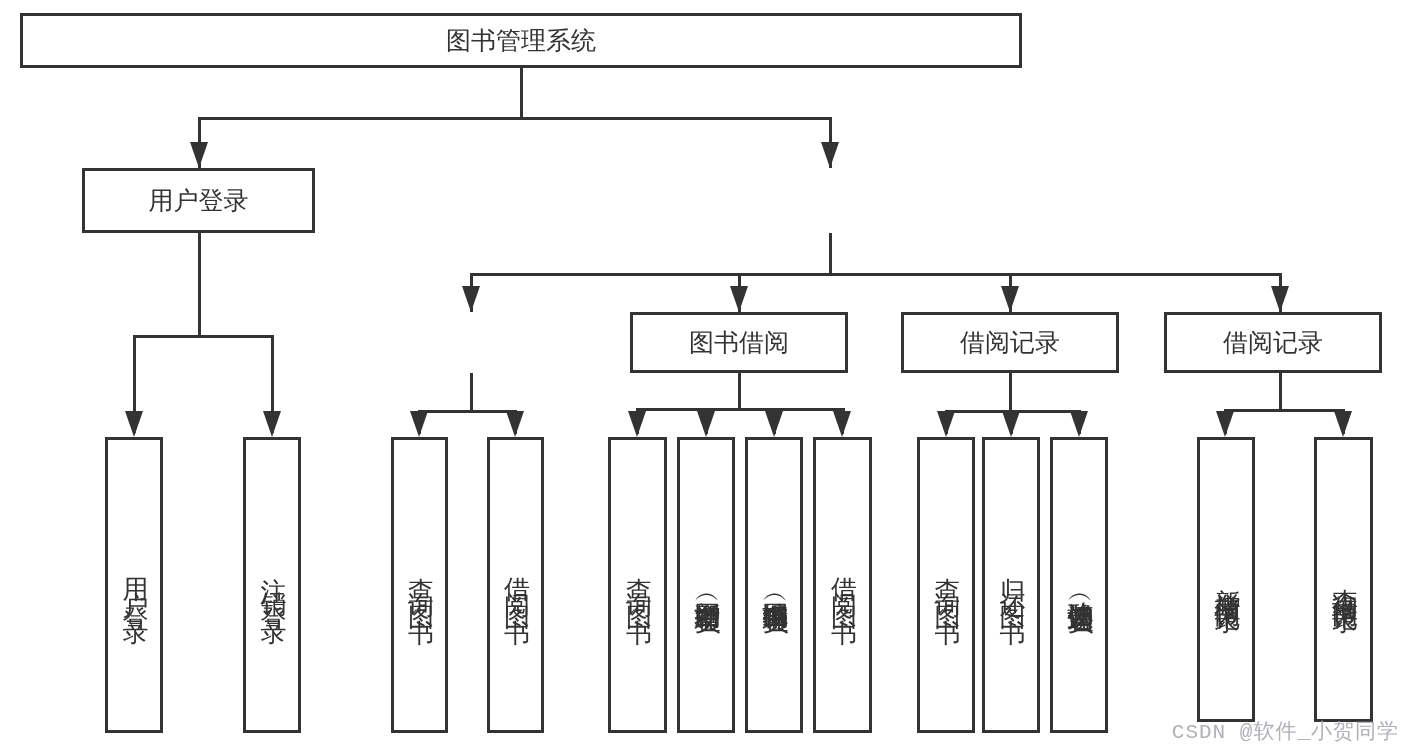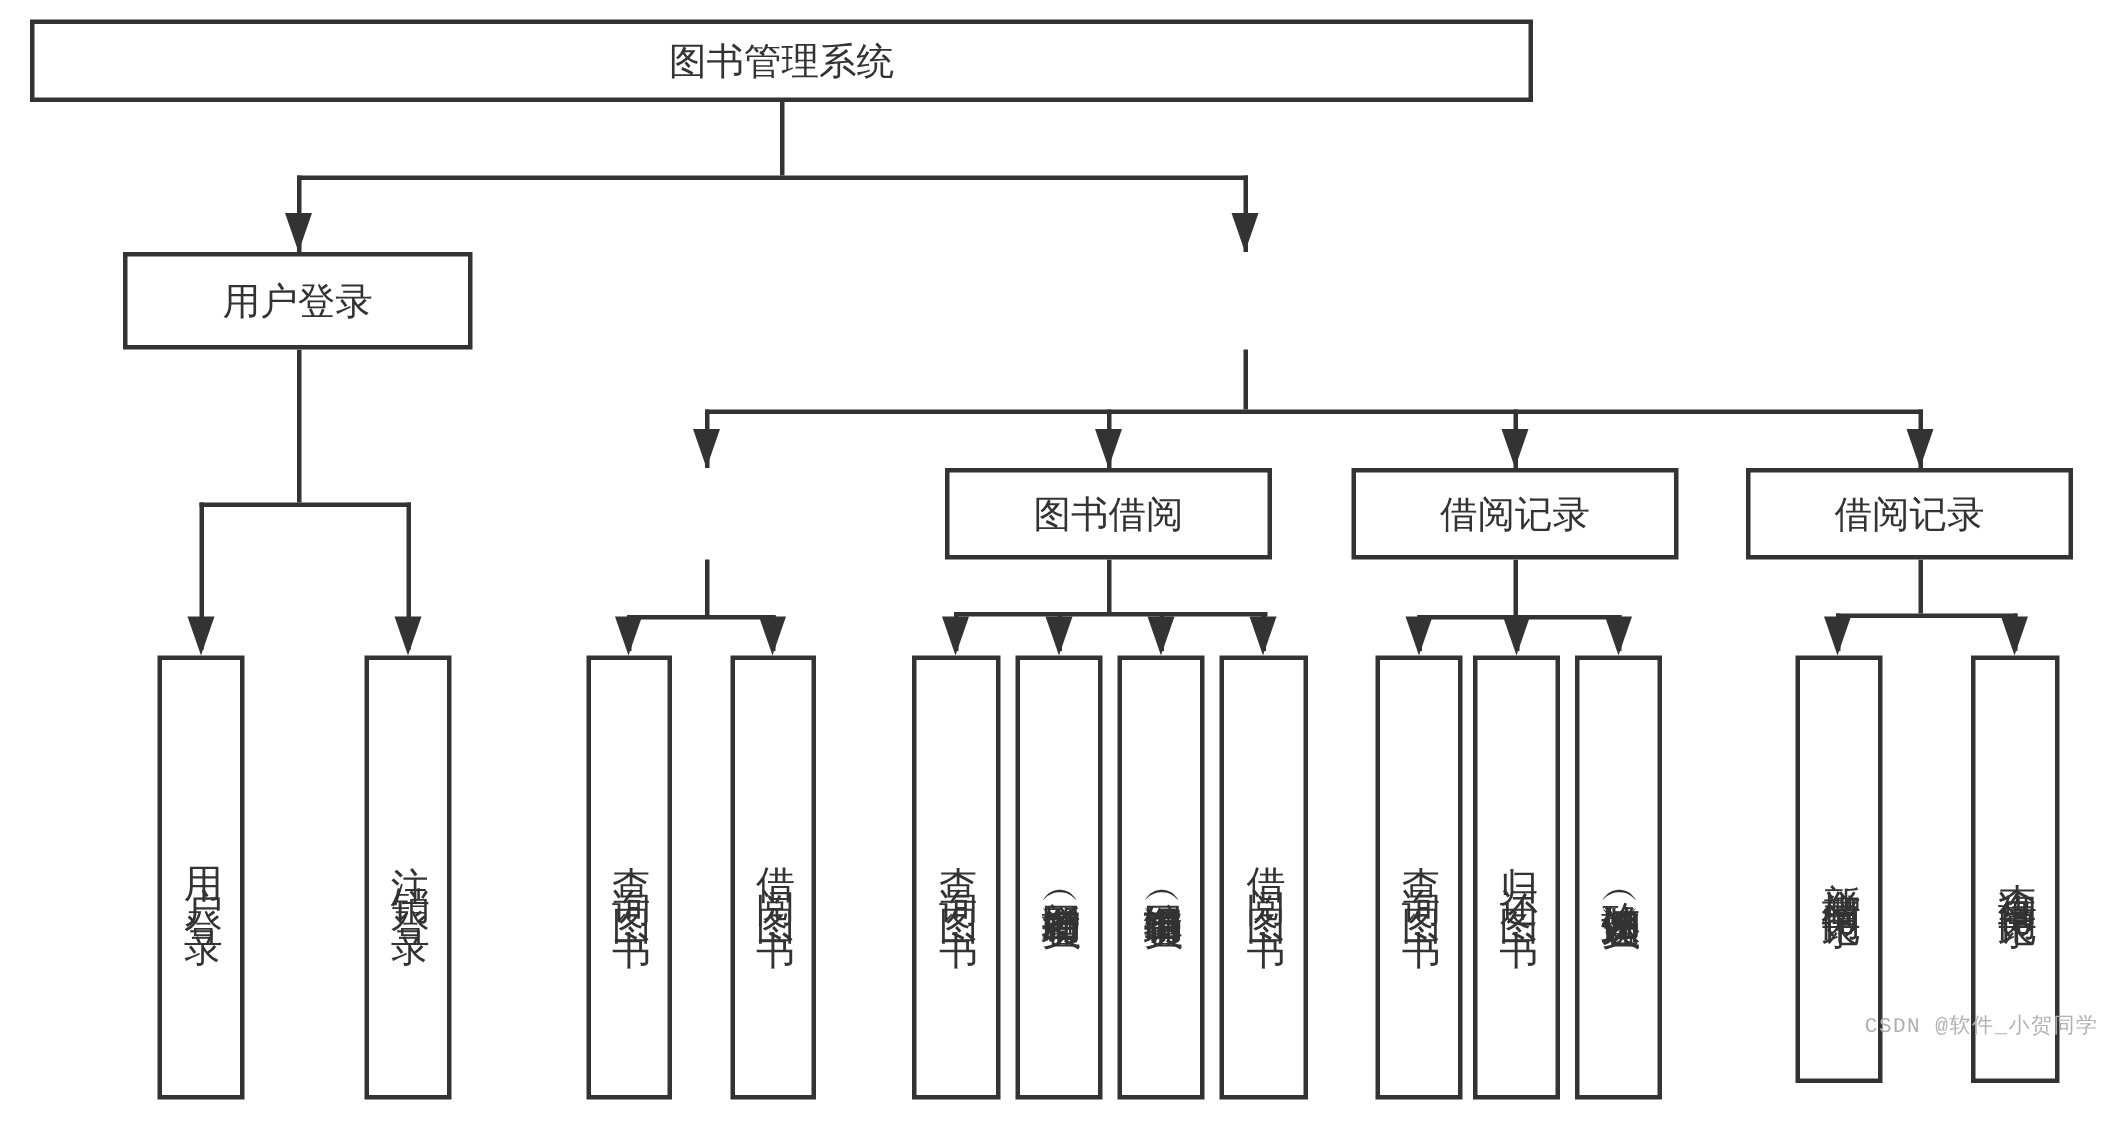--- a/index.html
+++ b/index.html
@@ -119,22 +119,22 @@
   #a12{left:697px; top:411px;}
   #a13{left:765px; top:411px;}
   #a14{left:833px; top:411px;}
   #a15{left:937px; top:411px;}
   #a16{left:1002px;top:411px;}
   #a17{left:1070px;top:411px;}
   #a18{left:1216px;top:411px;}
   #a19{left:1334px;top:411px;}
   #watermark{
     position:absolute;
-    right:6px;top:675px;
-    font-size:14px;
+    right:6px;top:717px;
+    font-size:21px;
     color:var(--watermark_gray);
     z-index:4;
     letter-spacing:1px;
   }
 </style>
 </head>
 <body>
 
 <div id="canvas">
 

